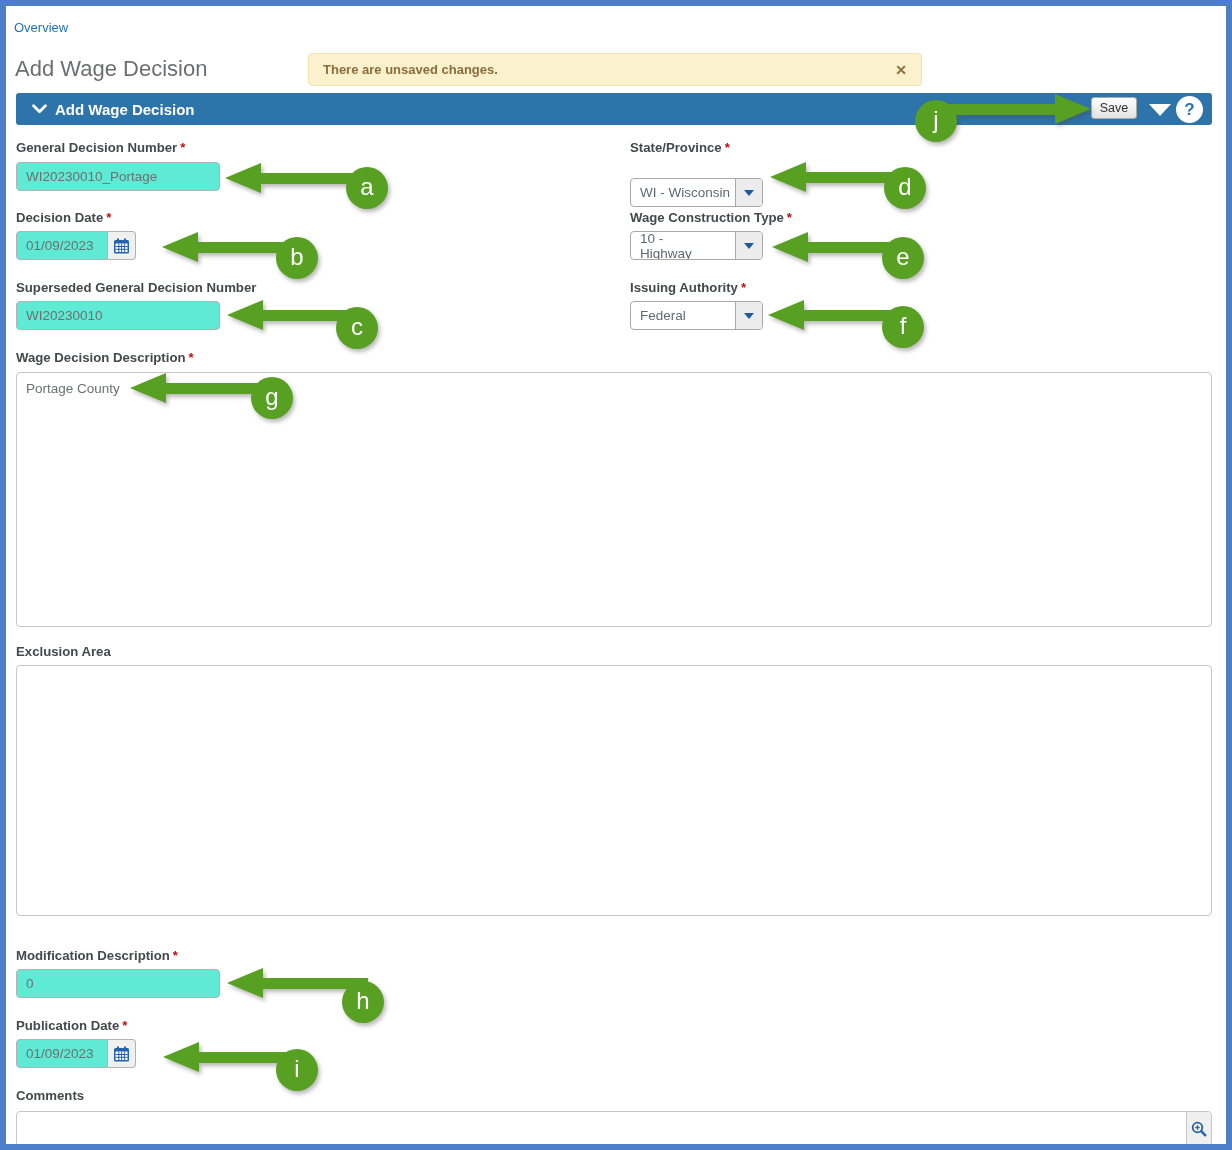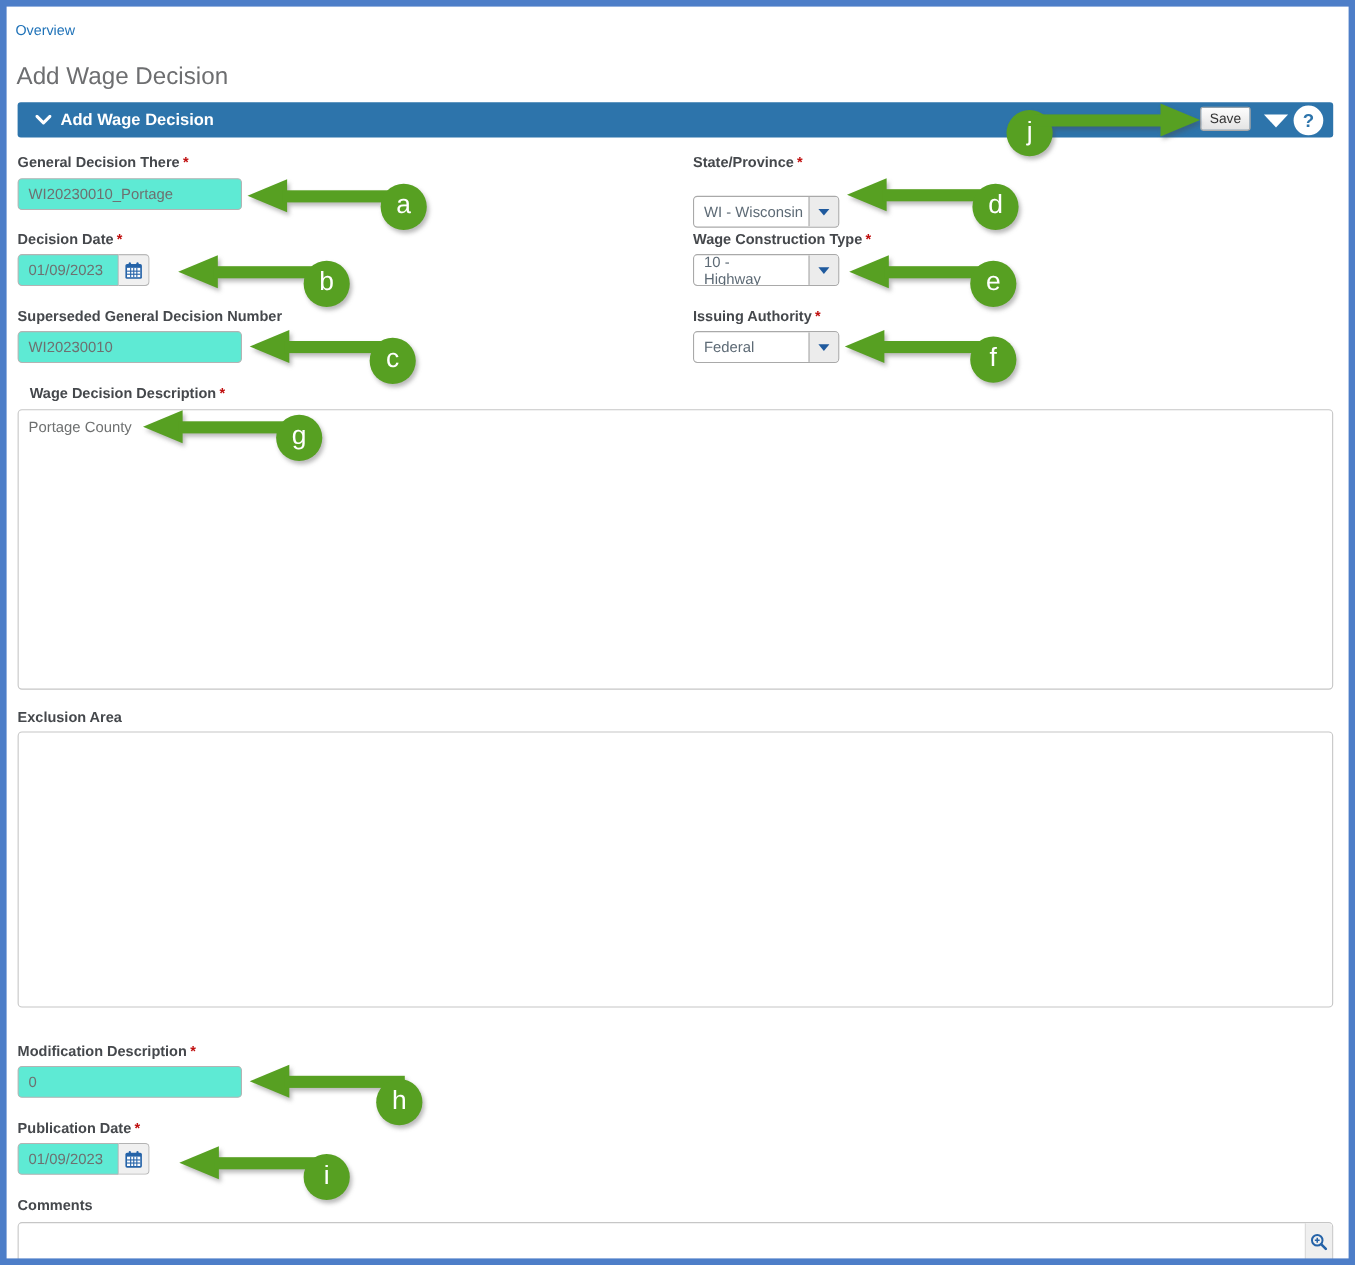--- a/index.html
+++ b/index.html
@@ -94,35 +94,39 @@
 </style>
 </head>
 <body>
 
 <div class="page">
 
   <a class="abs breadcrumb-link">Overview</a>
 
   <h1 class="abs page-title">Add Wage Decision</h1>
 
+  <div class="abs alert">
+    <span class="alert-text">There are unsaved changes.</span>
+    <span class="alert-close">✕</span>
+  </div>
 
   <div class="abs section-bar">
     <span class="chevron-icon">
       <svg width="15" height="10" viewBox="0 0 14 9">
           <path d="M1.5 1.5 L7 7 L12.5 1.5" fill="none" stroke="#fff" stroke-width="2.6" stroke-linecap="round" stroke-linejoin="round"></path>
         </svg>
     </span>
     <span class="section-title">Add Wage Decision</span>
   </div>
   <button class="abs save-btn">Save</button>
   <div class="abs bar-caret"></div>
   <div class="abs help-btn">?</div>
 
   <div class="abs field-label" style="left:16px; top:140px;">
-    <span>General Decision There</span><span class="req">*</span>
+    <span>General Decision Number</span><span class="req">*</span>
   </div>
   <div class="abs field-label" style="left:630px; top:140px;">
     <span>State/Province</span><span class="req">*</span>
   </div>
 
   <div class="abs text-input" style="left:16px; top:162px; width:204px;">WI20230010_Portage</div>
   <div class="abs dropdown" style="left:630px; top:162px;margin-top:16px;">
     <span class="dd-value">WI - Wisconsin</span>
     <span class="dd-btn">
         <span class="dd-caret"></span>
@@ -169,21 +173,21 @@
   </div>
 
   <div class="abs text-input" style="left:16px; top:301px; width:204px;">WI20230010</div>
   <div class="abs dropdown" style="left:630px; top:301px;">
     <span class="dd-value">Federal</span>
     <span class="dd-btn">
         <span class="dd-caret"></span>
       </span>
   </div>
 
-  <div class="abs field-label" style="left:16px; top:350px;margin-left:11px;">
+  <div class="abs field-label" style="left:16px; top:350px;">
     <span>Wage Decision Description</span><span class="req">*</span>
   </div>
   <div class="abs textarea" style="left:16px; top:372px; width:1196px; height:255px;">Portage County</div>
 
   <div class="abs field-label" style="left:16px; top:644px;">
     <span>Exclusion Area</span>
   </div>
   <div class="abs textarea" style="left:16px; top:665px; width:1196px; height:251px;"></div>
 
   <div class="abs field-label" style="left:16px; top:948px;">

